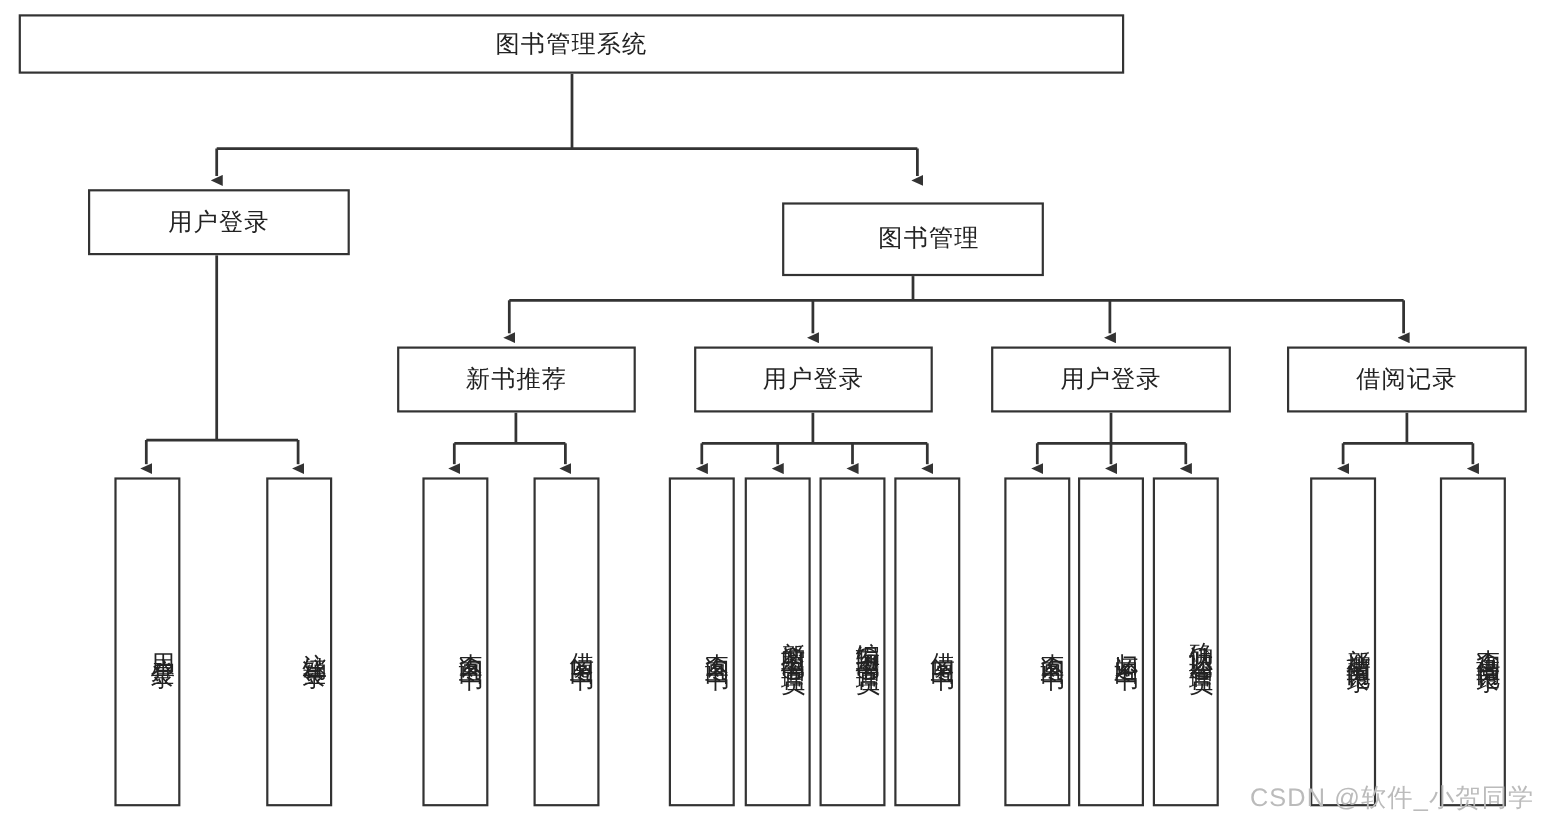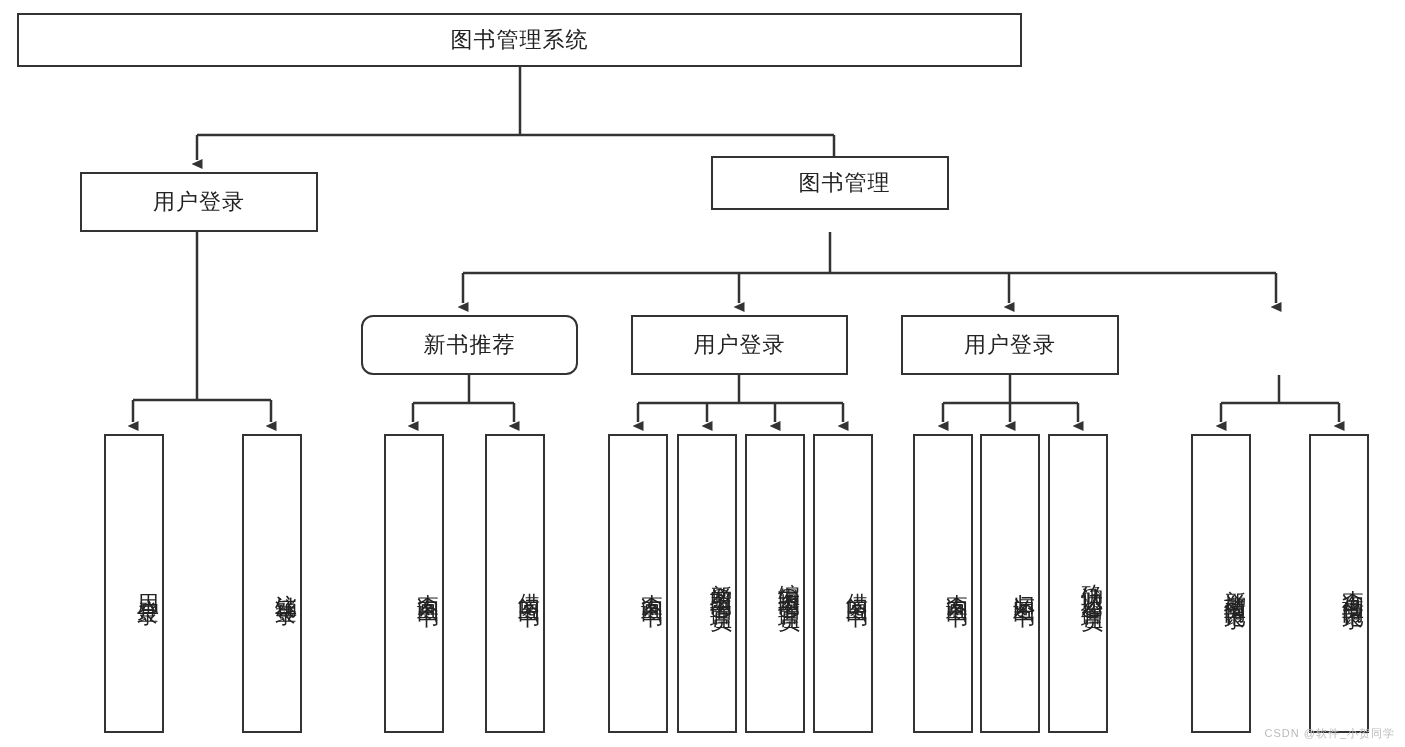--- a/index.html
+++ b/index.html
@@ -49,21 +49,21 @@
     align-items:flex-start;
     justify-content:center;
   }
   .node.vert > span{
     display:block;
   }
   .watermark{
     position:absolute;
     right:10px;
     bottom:6px;
-    font-size:11px;
+    font-size:23px;
     color:#bbbbbb;
     letter-spacing:1px;
     z-index:5;
     white-space:nowrap;
     font-family:"Liberation Sans","DejaVu Sans",sans-serif;
   }
 </style>
 </head>
 <body>
 
@@ -120,36 +120,39 @@
   </svg>
 
   <div class="node horiz" style="left:17px;top:13px;width:1005px;height:54px;text-align:center;">
     <span>图书管理系统</span>
   </div>
 
   <div class="node horiz" style="left:80px;top:172px;width:238px;height:60px;">
     <span>用户登录</span>
   </div>
 
-  <div class="node horiz" style="left:711px;top:156px;width:238px;height:54px;padding-left:29px;">
+  <div class="node horiz" style="left:711px;top:184px;width:238px;height:67px;padding-left:29px;">
     <span>图书管理</span>
   </div>
 
-  <div class="node horiz" style="left:361px;top:315px;width:217px;height:60px;border-radius:12px;">
+  <div class="node horiz" style="left:361px;top:315px;width:217px;height:60px;">
     <span>新书推荐</span>
   </div>
 
   <div class="node horiz" style="left:631px;top:315px;width:217px;height:60px;">
     <span>用户登录</span>
   </div>
 
   <div class="node horiz" style="left:901px;top:315px;width:218px;height:60px;">
     <span>用户登录</span>
   </div>
 
+  <div class="node horiz" style="left:1170px;top:315px;width:218px;height:60px;">
+    <span>借阅记录</span>
+  </div>
 
   <div class="node vert" style="left:104px;top:434px;width:60px;height:299px;">
     <span>用户登录</span>
   </div>
   <div class="node vert" style="left:242px;top:434px;width:60px;height:299px;">
     <span>注销登录</span>
   </div>
 
   <div class="node vert" style="left:384px;top:434px;width:60px;height:299px;">
     <span>查询图书</span>

